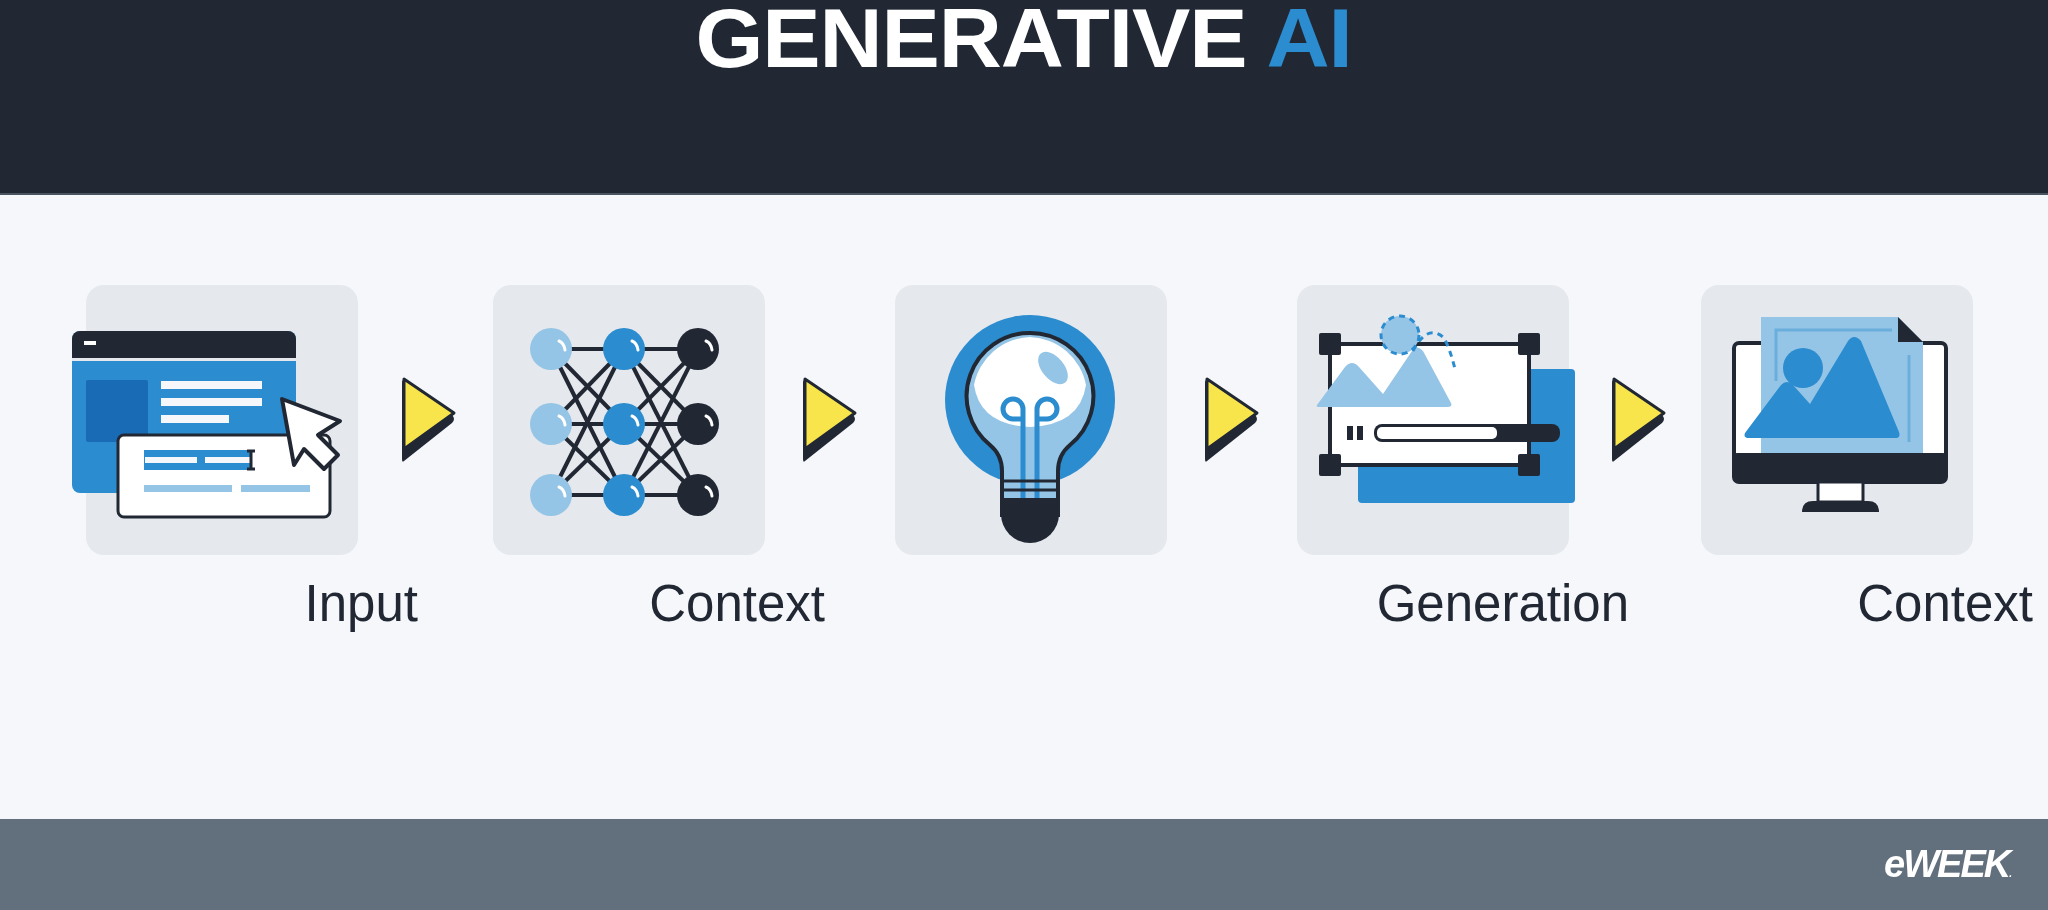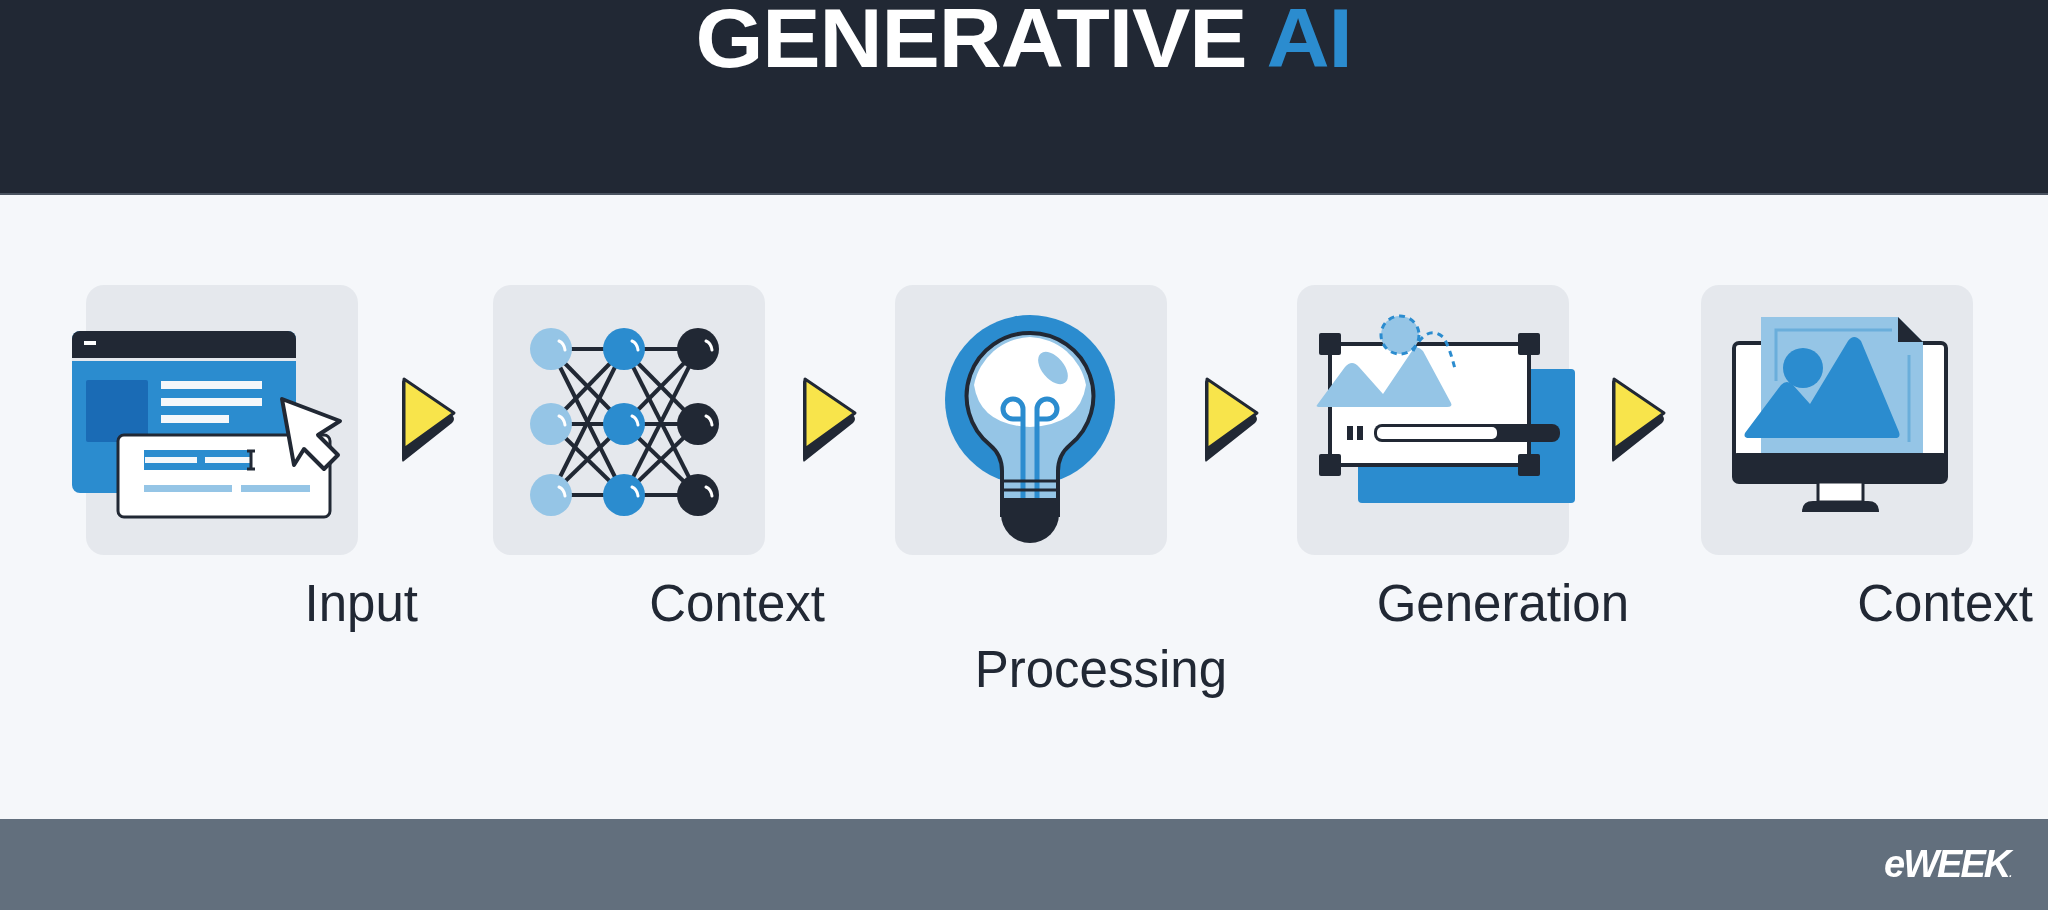--- a/index.html
+++ b/index.html
@@ -161,21 +161,20 @@
           <path d="M128 220 V124 a10 10 0 1 0 -10 10 h10"></path>
           <path d="M142 220 V124 a10 10 0 1 1 10 10 h-10"></path>
         </g>
         <line x1="107" y1="196" x2="163" y2="196" stroke="#212834" stroke-width="3"></line>
         <line x1="107" y1="205" x2="163" y2="205" stroke="#212834" stroke-width="3"></line>
         <path d="M106 213 h58 v16 a29 29 0 0 1 -58 0z" fill="#212834"></path>
       </svg>
     </div>
     <div class="label">
       <br>
-      <span>Processing</span>
     </div>
   </div>
 
   <svg class="arrow" style="left:1203px;" viewBox="0 0 60 92">
     <path d="M4 6 L52 40 Q56 44 52 48 L4 86 Q2 88 2 84 V8 Q2 4 4 6Z" fill="#212834"></path>
     <path d="M4 4 L54 38 L4 74 Z" fill="#f8e44b" stroke="#212834" stroke-width="3" stroke-linejoin="round"></path>
   </svg>
 
   <div class="step" style="left:1297px;">
     <div class="tile">

